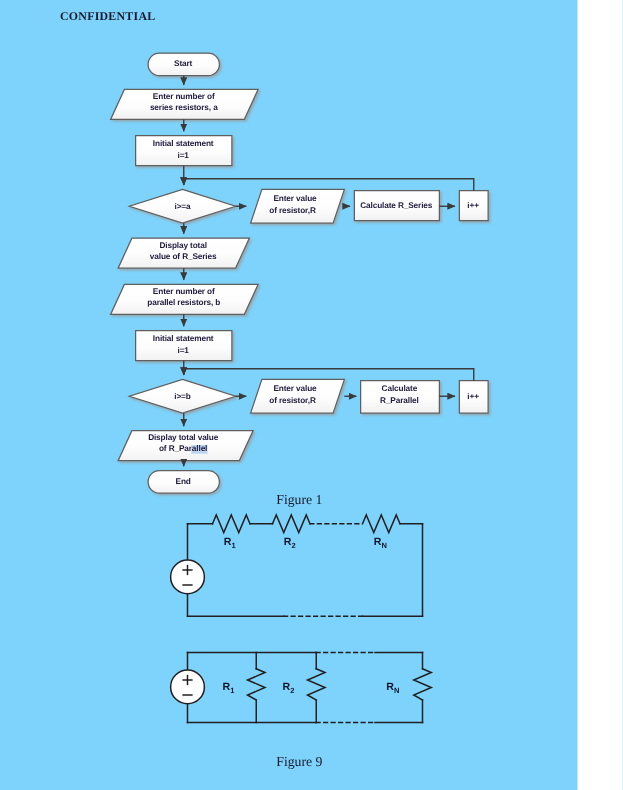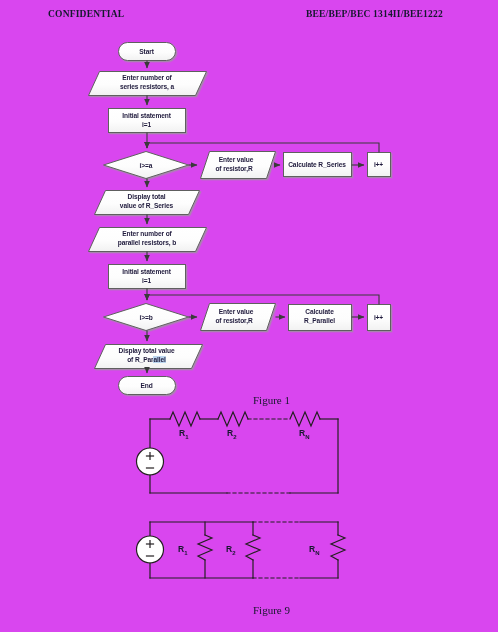--- a/index.html
+++ b/index.html
@@ -11,23 +11,23 @@
     width: 498px;
     height: 632px;
     position: relative;
     font-family: "Liberation Serif", serif;
     color: #000000;
     overflow: hidden;
   }
   .page {
     position: absolute;
     left: 0; top: 0;
-    width: 498px;
+    width: 462px;
     height: 632px;
-    background: #d946ef;
+    background: #7dd3fc;
   }
 
   
   .hdr {
     position: absolute;
     top: 9px;
     font-family: "Liberation Serif", serif;
     font-weight: bold;
     font-size: 9.5px;
     letter-spacing: 0.2px;
@@ -60,21 +60,20 @@
     background: #bcd6f0;
   }
 
   
   .figcap {
     position: absolute;
     font-family: "Liberation Serif", serif;
     font-size: 11px;
     color: #17182c;
     white-space: nowrap;
-    margin-left: 32px;
   }
 
   
   .clabel {
     position: absolute;
     font-family: "Liberation Sans", sans-serif;
     font-size: 8.5px;
     font-weight: bold;
     color: #16182e;
     white-space: nowrap;
@@ -83,21 +82,20 @@
     font-size: 6px;
     font-weight: bold;
   }
 </style>
 </head>
 <body>
 
 <div class="page">
 
   <div class="hdr hdr-left">CONFIDENTIAL</div>
-  <div class="hdr hdr-right">BEE/BEP/BEC 1314II/BEE1222</div>
 
   <svg id="flow" width="498" height="632">
     <defs>
       <marker id="arw" markerWidth="7" markerHeight="7" refX="5.6" refY="2.6" orient="auto">
         <path d="M0,0 L6,2.6 L0,5.2 z" fill="#3a3a3a"></path>
       </marker>
       <linearGradient id="shadeV" x1="0" y1="0" x2="0" y2="1">
         <stop offset="0%" stop-color="#ffffff"></stop>
         <stop offset="55%" stop-color="#fdfdfd"></stop>
         <stop offset="100%" stop-color="#f1f1f1"></stop>

